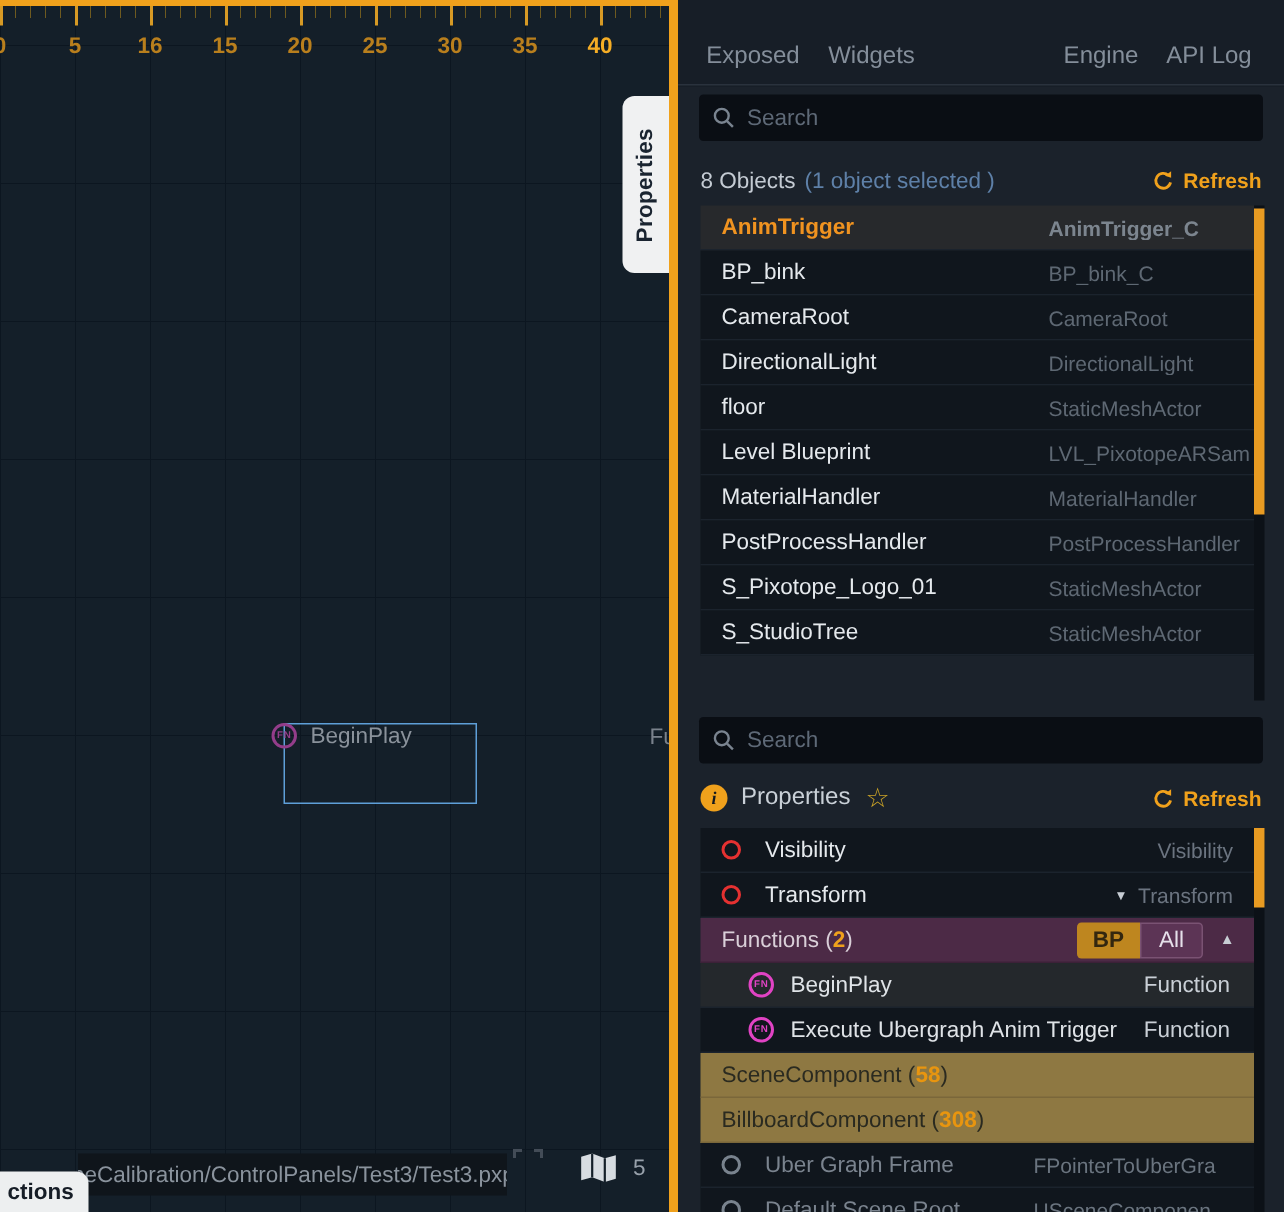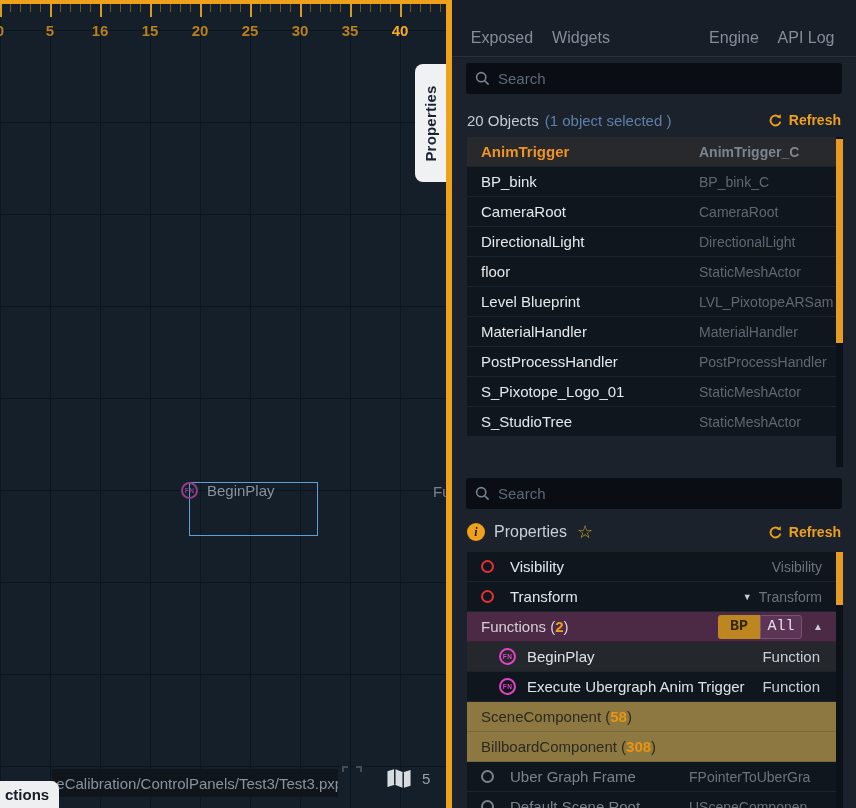--- a/index.html
+++ b/index.html
@@ -127,21 +127,21 @@
   .prow.frow { padding-left:32px; }
   .prow.frow .pname { margin-left:11px; color:#dfe3e7; }
   .prow.frow .ptype { color:#c9cfd6; margin-right:16px; font-size:15px; }
   .prow.frow.hl { background:#24282c; }
   .prow.group-purple { background:#4c2a46; border-bottom:1px solid #3c2138; }
   .prow.group-purple .pname { color:#d9cfd8; }
   .prow.group-tan { background:#8e7842; border-bottom:1px solid #7a673a; }
   .prow.group-tan .pname { color:#2a2a20; }
   .num-orange { color:#f0a11c; font-weight:bold; }
   .group-tan .num-orange { color:#e8950f; }
-  .seg { position:absolute; right:34px; display:flex;font-family:Liberation Mono, monospace; }
+  .seg { position:absolute; right:34px; display:flex; }
   .seg-btn { height:24px; min-width:42px; display:flex; align-items:center; justify-content:center;
     font-size:15px; cursor:pointer; }
   .seg-btn.bp { background:#be861f; color:#33270f; border-radius:3px 0 0 3px; font-weight:bold; }
   .seg-btn.all { background:rgba(140,85,130,.25); border:1px solid #7a5273; color:#e6e0ea;
     border-radius:0 3px 3px 0; }
   .collapse-arrow { position:absolute; right:13px; color:#c7cdd4; font-size:10px; cursor:pointer; }
   .prow.muted .pname { color:#7a838e; }
   .prow.muted { overflow:hidden; }
   .prow.muted .ptype { position:absolute; left:222px; right:0; margin:0; color:#6a747f;
     white-space:nowrap; overflow:hidden; }
@@ -216,21 +216,21 @@
       <span>
         <svg width="15" height="15" viewBox="0 0 15 15">
           <circle cx="6.2" cy="6.2" r="4.6" fill="none" stroke="#7a8490" stroke-width="1.6"></circle>
           <line x1="9.7" y1="9.7" x2="13.6" y2="13.6" stroke="#7a8490" stroke-width="1.6"></line>
         </svg>
       </span>
       <input placeholder="Search" style="">
     </div>
 
     <div class="sect-head" id="objects-head">
-      <span class="count-label">20 Objects</span>
+      <span class="count-label">8 Objects</span>
       <span class="sel-note">(1 object selected )</span>
       <span class="refresh">
         <svg width="15" height="15" viewBox="0 0 16 16">
           <path d="M13.2 9.2 A5.3 5.3 0 1 1 11.6 4.1" fill="none" stroke="#f0a11c" stroke-width="2"></path>
           <path d="M13.6 1.2 L13.6 5.8 L9.2 4.4 Z" fill="#f0a11c"></path>
         </svg>
         <span>Refresh</span>
       </span>
     </div>
 

